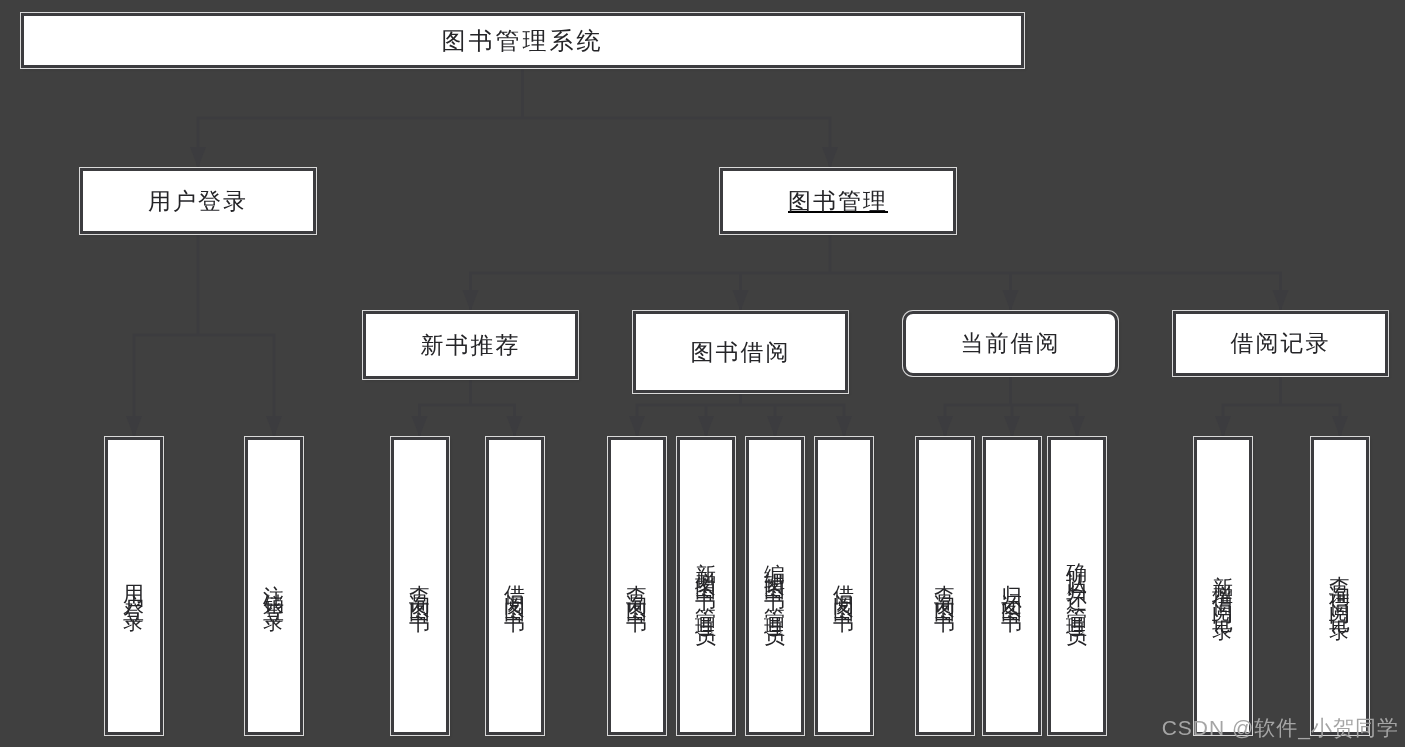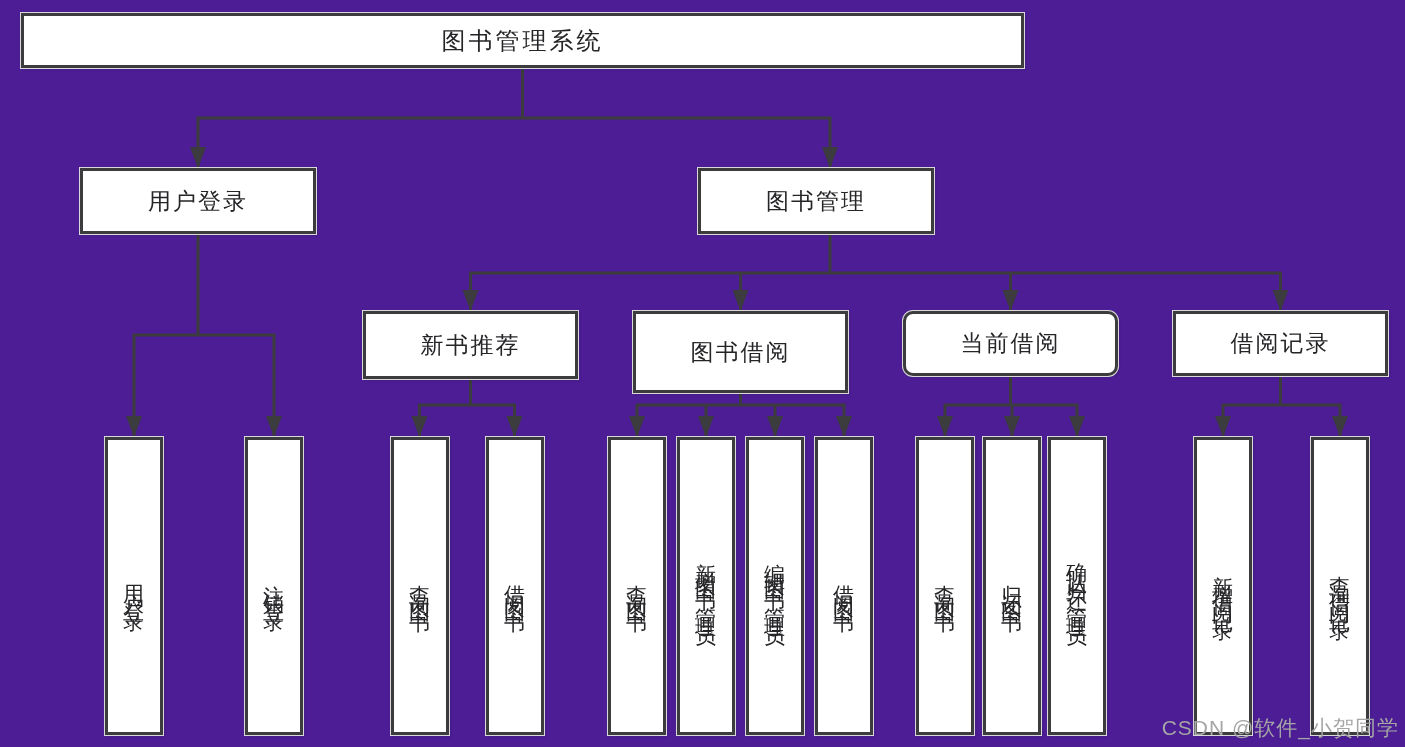--- a/index.html
+++ b/index.html
@@ -5,21 +5,21 @@
   html, body {
     margin: 0;
     padding: 0;
     background: #ffffff;
     font-family: "Liberation Sans", "DejaVu Sans", sans-serif;
   }
   .canvas {
     position: relative;
     width: 1405px;
     height: 747px;
-    background: #4c1d95;
+    background: #404040;
     overflow: hidden;
   }
   .wires {
     position: absolute;
     left: 0;
     top: 0;
     z-index: 1;
   }
   .box {
     position: absolute;
@@ -99,21 +99,21 @@
     </g>
   </svg>
 
   <div class="box title-box" style="left:21px; top:13px; width:1003px; height:55px;">
     <span class="lbl">图书管理系统</span>
   </div>
 
   <div class="box" style="left:80px; top:168px; width:236px; height:66px;">
     <span class="lbl">用户登录</span>
   </div>
-  <div class="box" style="left:698px; top:168px; width:236px; height:66px;">
+  <div class="box" style="left:720px; top:168px; width:236px; height:66px;text-decoration:underline;">
     <span class="lbl">图书管理</span>
   </div>
 
   <div class="box" style="left:363px; top:311px; width:215px; height:68px;">
     <span class="lbl">新书推荐</span>
   </div>
   <div class="box" style="left:633px; top:311px; width:215px; height:82px;">
     <span class="lbl">图书借阅</span>
   </div>
   <div class="box" style="left:903px; top:311px; width:215px; height:65px;border-radius:10px;">

